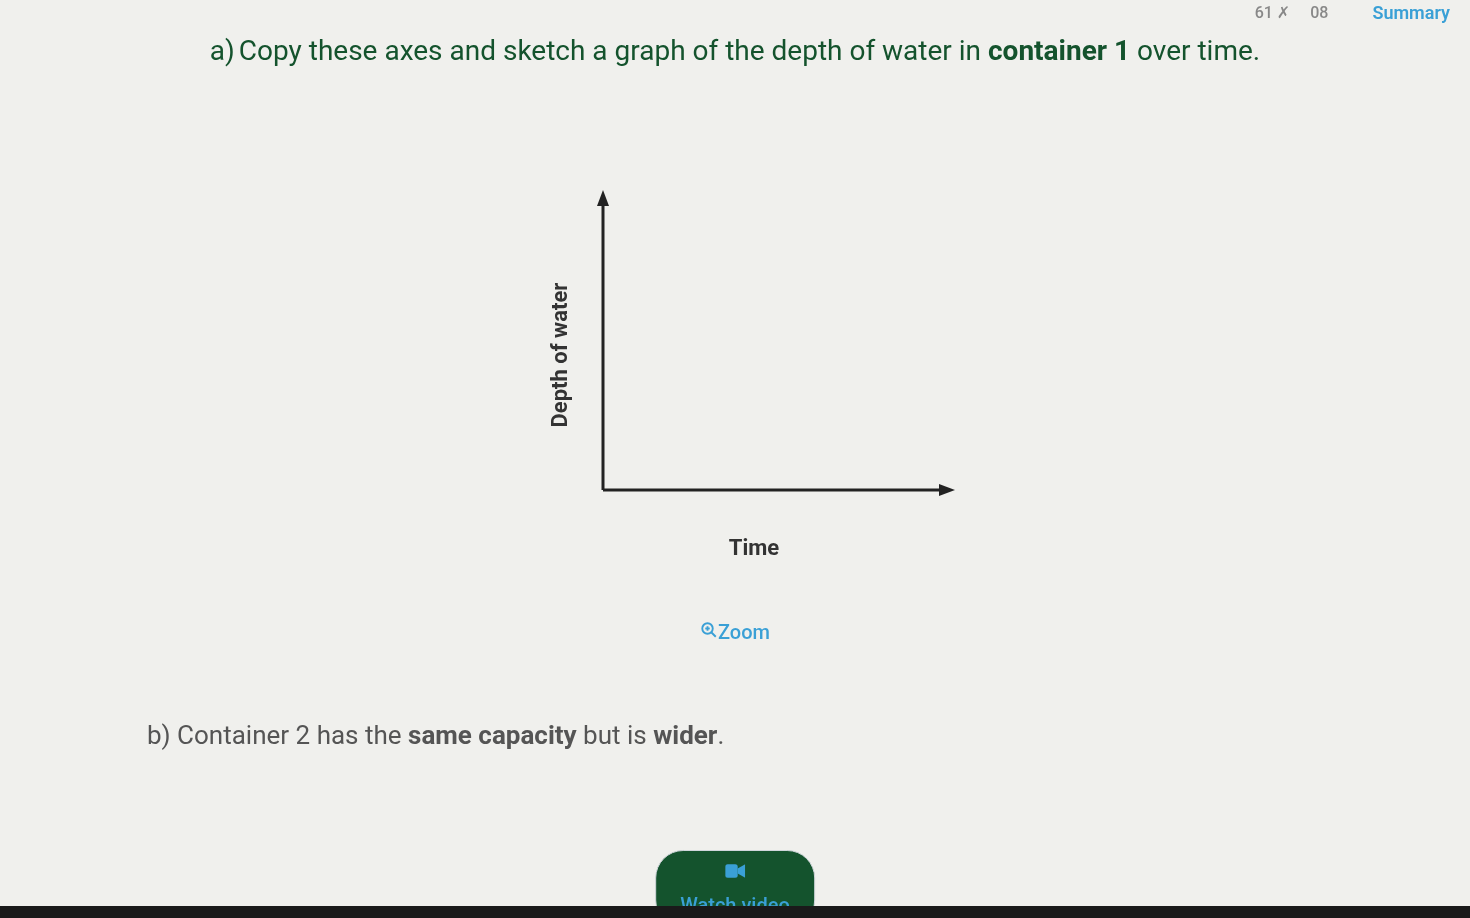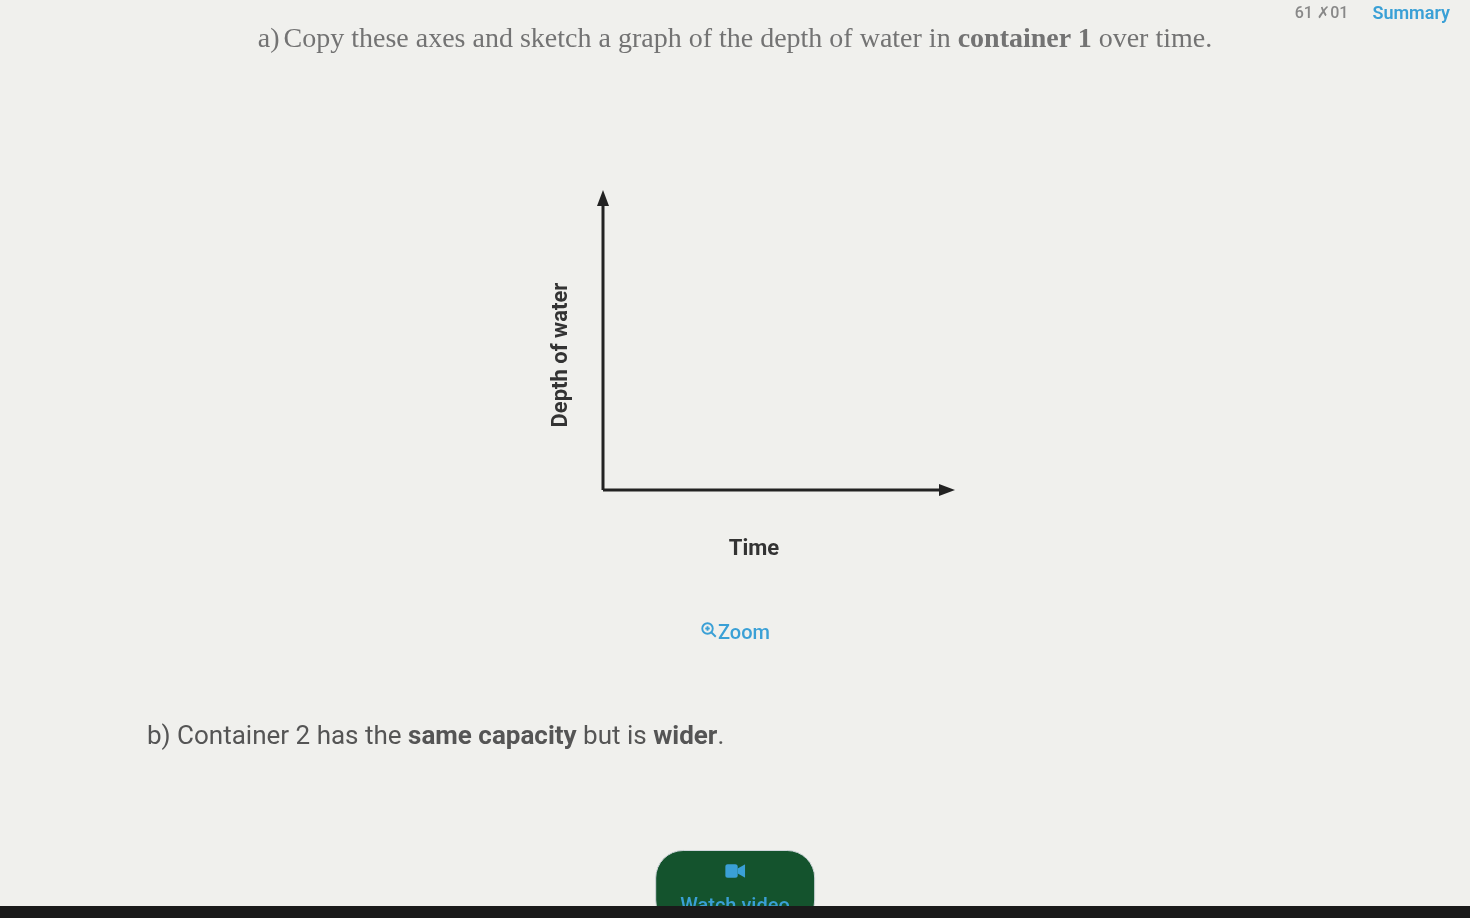--- a/index.html
+++ b/index.html
@@ -11,43 +11,43 @@
       color: #2c2c2c;
       position: relative;
       overflow: hidden;
     }
     .top-bar {
       position: absolute;
       top: 0;
       right: 20px;
       display: flex;
       align-items: center;
+      gap: 20px;
       font-size: 16px;
       padding: 2px 0;
     }
     .top-badge {
       color: #888;
       font-weight: 500;
     }
     .summary-link {
       color: #3aa0d6;
       font-weight: 600;
       font-size: 18px;
       margin-left: 24px;
     }
     .question-a {
       position: absolute;
-      top: 18px;
+      top: 31px;
       left: 30px;
       right: 30px;
       font-size: 28px;
-      color: #737373;
+      color: #14532d;
       text-align: center;
       line-height: 1.4;
-      font-family: Liberation Serif, serif;
     }
     .question-a .label {
       margin-right: 4px;
     }
     .bold { font-weight: 700; }
     .chart-area {
       position: absolute;
       top: 190px;
       left: 50%;
       transform: translateX(-40%);
@@ -126,21 +126,21 @@
       right: 0;
       height: 12px;
       background: #1a1a1a;
     }
   </style>
 </head>
 <body>
 
 <div class="top-bar">
   <span class="top-badge">61 ✗</span>
-  <span class="top-badge">01</span>
+  <span class="top-badge">08</span>
   <span class="summary-link">Summary</span>
 </div>
 
 <div class="question-a">
   <span class="label">a)</span><span>Copy these axes and sketch a graph of the depth of water in </span><span class="bold">container 1</span><span> over time.</span>
 </div>
 
 <div class="chart-area">
   <div class="y-axis-label">Depth of water</div>
   <svg class="axes-svg" viewBox="0 0 380 330">

